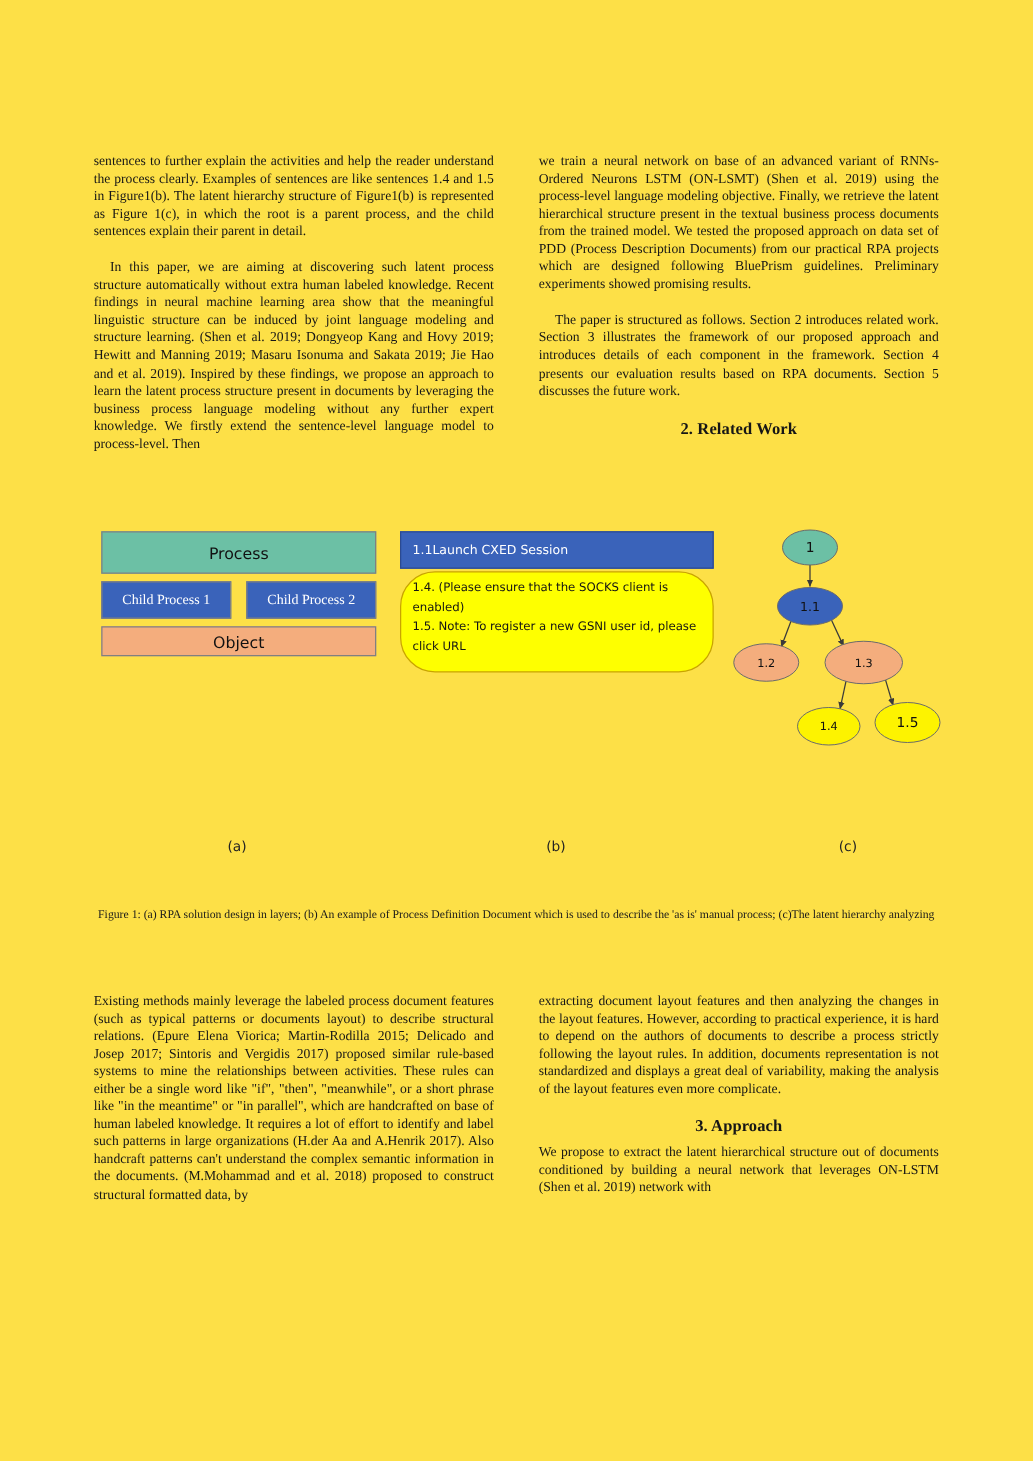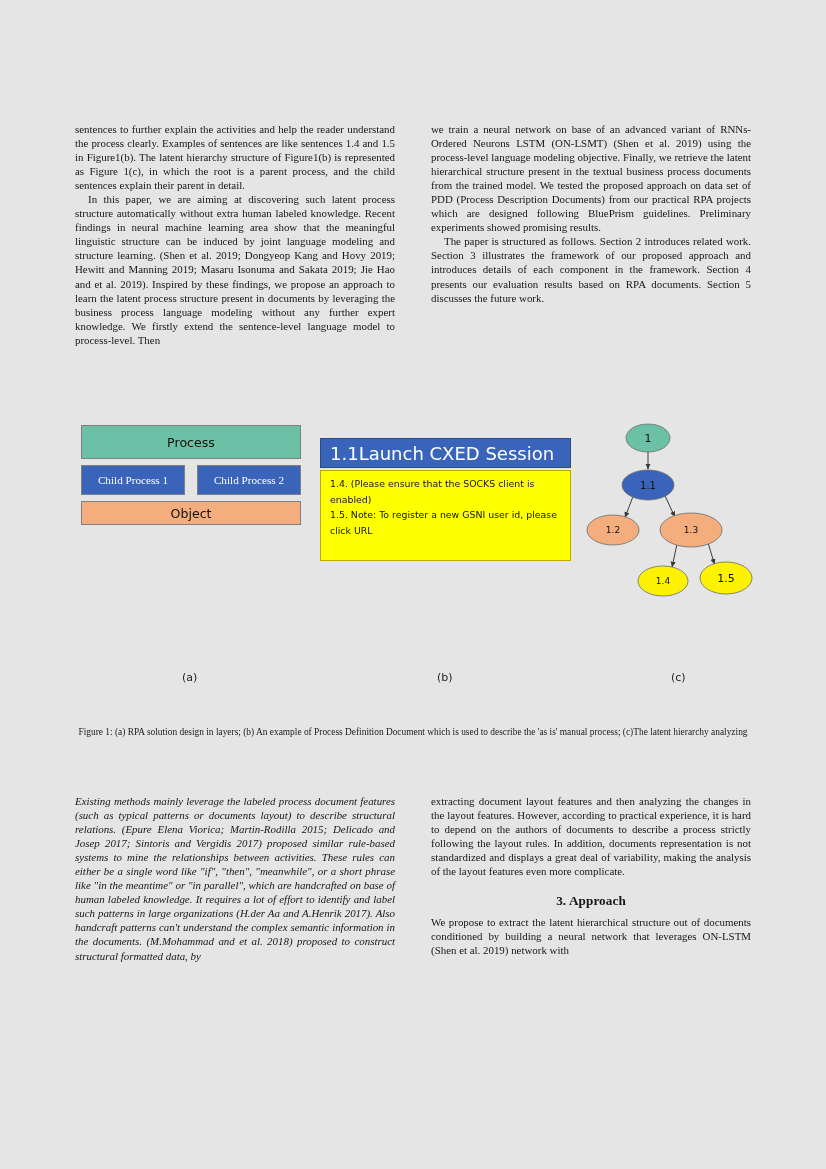--- a/index.html
+++ b/index.html
@@ -13,47 +13,48 @@
     height: 1169px;
     position: relative;
     font-family: "Liberation Serif", "DejaVu Serif", serif;
     color: #1a1a1a;
     overflow: hidden;
   }
 
   .page {
     position: absolute;
     inset: 0;
-    background: #e5e5e5;
+    background: #fde047;
   }
 
   
   .col {
     position: absolute;
     width: 320px;
     font-size: 10.9px;
     line-height: 14.05px;
     text-align: justify;
     text-justify: inter-word;
     color: #161616;
     -webkit-font-smoothing: antialiased;
   }
   .col-left  { left: 75px; }
   .col-right { left: 431px; }
 
   .top-left  { top: 122px; }
   .top-right { top: 122px; }
-  .bot-left  { top: 794px; font-style: italic; }
+  .bot-left  { top: 794px; }
   .bot-right { top: 794px; }
 
   .col p {
     margin: 0;
   }
   .col p.indent {
     text-indent: 13px;
+    margin-top: 15px;
   }
 
   h2.section {
     font-size: 13.2px;
     font-weight: bold;
     text-align: center;
     margin: 16px 0 7px 0;
     letter-spacing: 0.1px;
   }
 
@@ -127,46 +128,47 @@
     font-size: 13.4px;
     height: 32px;
     display: flex;
     align-items: center;
     border-color: #8a8a8a;
     padding: 0 9px;
   }
   .pb-sub {
     background: #3a63ba;
     color: #ffffff;
-    font-size: 18px;
+    font-size: 10px;
     height: 30px;
     display: flex;
     align-items: center;
     border-color: #2b4a91;
     padding: 12px 9px;
-    margin-top: 13px;
+    margin-top: 0;
   }
   .pb-body {
     background: #f4ad7d;
     color: #141414;
     font-size: 9.4px;
     line-height: 15.5px;
     min-height: 50px;
     margin-top: 2px;
     padding: 5px 9px 6px 9px;
   }
   .pb-note {
     background: #feff00;
     color: #141414;
     font-size: 9.4px;
     line-height: 15.5px;
     min-height: 74px;
     margin-top: 2px;
-    padding: 5px 9px 22px 9px;
+    padding: 5px 9px 12px 9px;
     border-color: #c9a400;
+    border-radius: 28px;
   }
   .url-link {
     color: #6f3fd6;
     font-weight: bold;
   }
 
   
   .panel-c {
     position: absolute;
     left: 586px;
@@ -212,20 +214,21 @@
 <div class="page">
 
   <div class="col col-left top-left">
     <p>sentences to further explain the activities and help the reader understand the process clearly. Examples of sentences are like sentences 1.4 and 1.5 in Figure1(b). The latent hierarchy structure of Figure1(b) is represented as Figure 1(c), in which the root is a parent process, and the child sentences explain their parent in detail.</p>
     <p class="indent">In this paper, we are aiming at discovering such latent process structure automatically without extra human labeled knowledge. Recent findings in neural machine learning area show that the meaningful linguistic structure can be induced by joint language modeling and structure learning. (Shen et al. 2019; Dongyeop Kang and Hovy 2019; Hewitt and Manning 2019; Masaru Isonuma and Sakata 2019; Jie Hao and et al. 2019). Inspired by these findings, we propose an approach to learn the latent process structure present in documents by leveraging the business process language modeling without any further expert knowledge. We firstly extend the sentence-level language model to process-level. Then</p>
   </div>
 
   <div class="col col-right top-right">
     <p>we train a neural network on base of an advanced variant of RNNs-Ordered Neurons LSTM (ON-LSMT) (Shen et al. 2019) using the process-level language modeling objective. Finally, we retrieve the latent hierarchical structure present in the textual business process documents from the trained model. We tested the proposed approach on data set of PDD (Process Description Documents) from our practical RPA projects which are designed following BluePrism guidelines. Preliminary experiments showed promising results.</p>
     <p class="indent">The paper is structured as follows. Section 2 introduces related work. Section 3 illustrates the framework of our proposed approach and introduces details of each component in the framework. Section 4 presents our evaluation results based on RPA documents. Section 5 discusses the future work.</p>
+    <h2 class="section">2. Related Work</h2>
   </div>
 
   <div class="figure">
 
     <div class="panel-a">
       <div class="box box-process">Process</div>
       <div class="child-row">
         <div class="box box-child">Child Process 1</div>
         <div class="box box-child">Child Process 2</div>
       </div>

